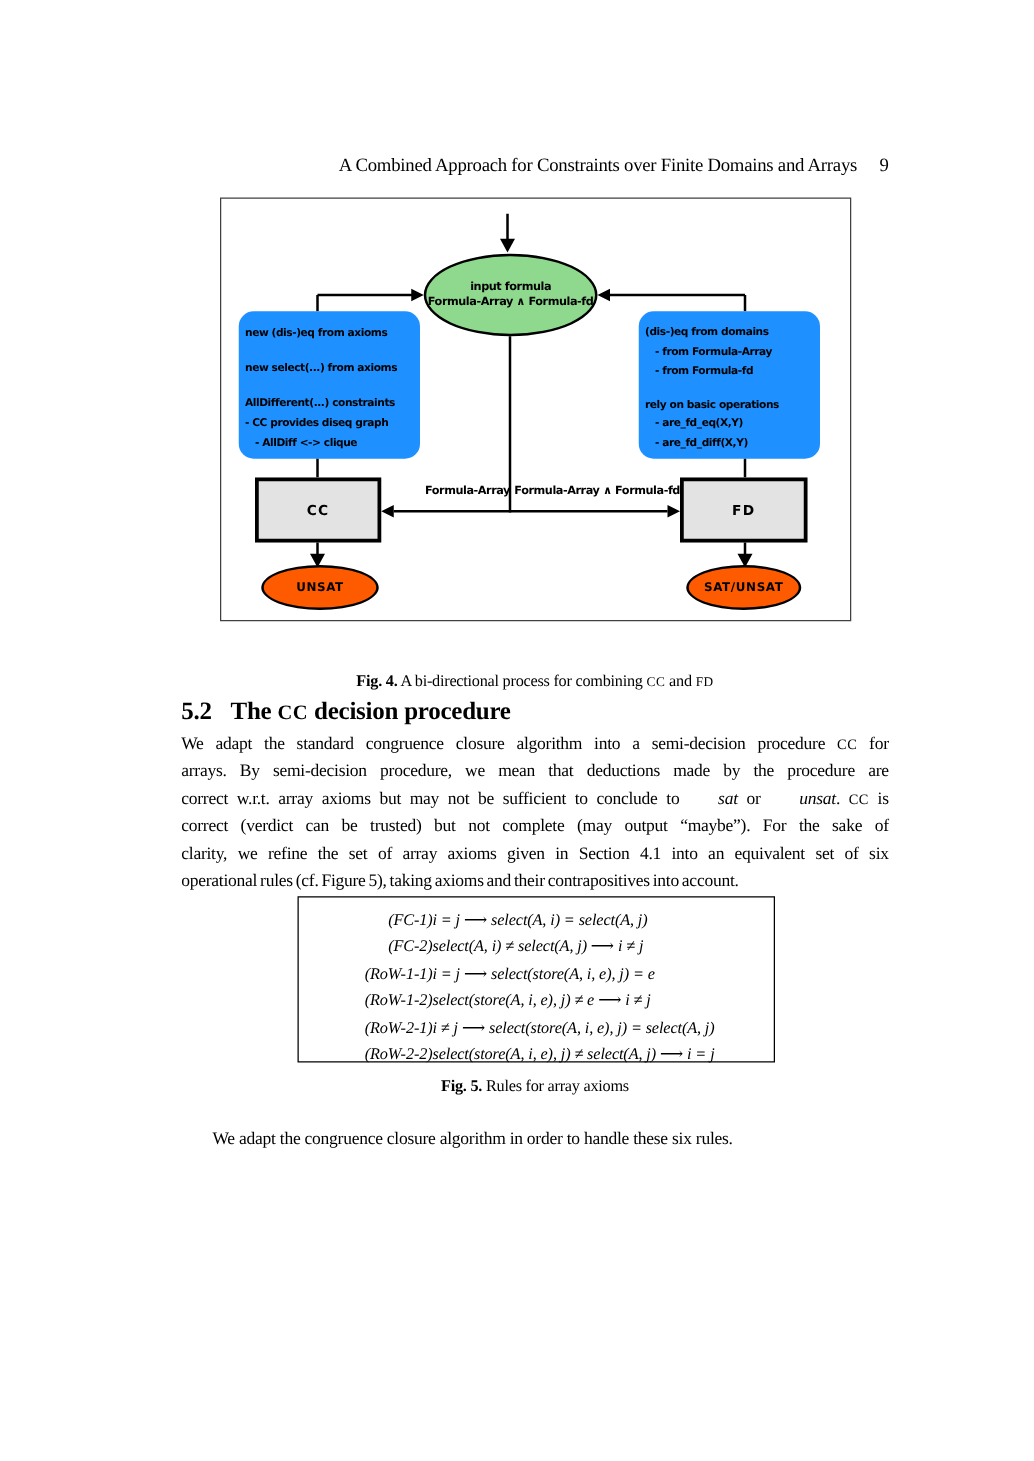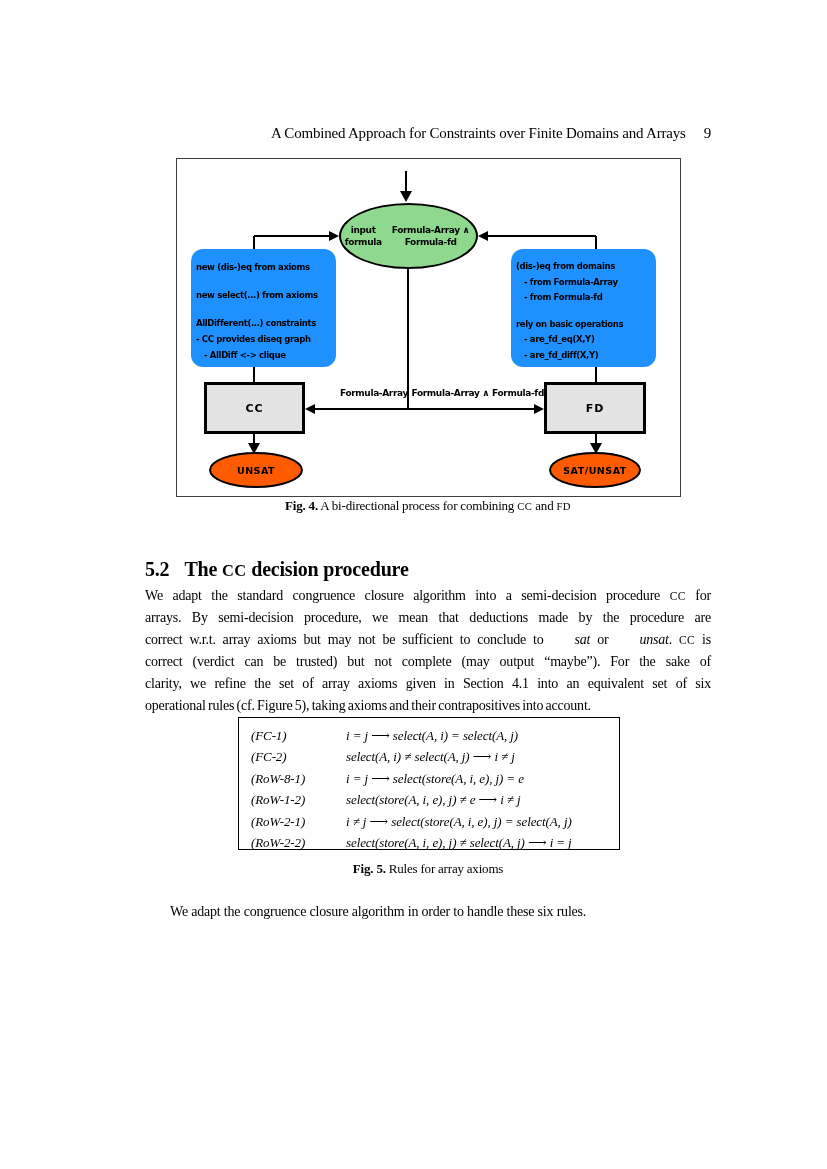--- a/index.html
+++ b/index.html
@@ -24,21 +24,21 @@
     font-family:"DejaVu Sans","Liberation Sans",sans-serif;
   }
   .ln { position:absolute; background:#000; }
   .ah { position:absolute; width:0; height:0; }
   .ah.down  { border-left:6px solid transparent; border-right:6px solid transparent; border-top:11px solid #000; }
   .ah.right { border-top:5px solid transparent; border-bottom:5px solid transparent; border-left:10px solid #000; }
   .ah.left  { border-top:5px solid transparent; border-bottom:5px solid transparent; border-right:10px solid #000; }
 
   .ellipse {
     position:absolute; border:2px solid #000; border-radius:50%;
-    display:flex; flex-direction:row; align-items:center; justify-content:center;
+    display:flex; flex-direction:column; align-items:center; justify-content:center;
     text-align:center; font-weight:bold;
   }
   .input-node {
     left:162px; top:44px; width:139px; height:66px;
     background:var(--node-green,#8fd98f);
     font-size:9px; line-height:12px; letter-spacing:-0.35px;
   }
   .result-node { background:var(--node-orange,#fe5a00); font-size:9.5px; letter-spacing:0.5px; }
   .unsat-node    { left:32px;  top:293px; width:94px; height:36px; }
   .satunsat-node { left:372px; top:293px; width:92px; height:36px; }
@@ -70,21 +70,21 @@
   }
   .flowlabel.lbl-left   { left:128px; width:103px; }
   .flowlabel.lbl-center { left:231px; width:136px; }
 
   
   .caption {
     position:absolute; left:145px; width:566px; text-align:center;
     font-size:13px; letter-spacing:-0.2px;
   }
   .caption .cap-label { font-weight:bold; }
-  .cap4 { top:498px; }
+  .cap4 { top:537px; }
   .cap5 { top:861px; }
 
   .sc { font-size:0.82em; letter-spacing:0.4px; }
   .it { font-style:italic;margin-left:24px; }
 
   .section-heading {
     position:absolute; left:145px; top:558px;
     font-size:20px; font-weight:bold; letter-spacing:-0.2px;
   }
   .sec-num { margin-right:15px; }
@@ -94,21 +94,21 @@
     font-size:14px; line-height:22px; letter-spacing:-0.2px; word-spacing:-1px;
   }
   .jline { text-align:justify; text-align-last:justify; }
   .lastline { text-align:left; }
 
   .rulesbox {
     position:absolute; left:238px; top:717px; width:382px; height:133px;
     border:1.5px solid #000; padding-top:7px;
   }
   .rule-row { display:flex; height:21.5px; align-items:center; font-size:13px; font-style:italic; letter-spacing:-0.1px; }
-  .rule-label { width:95px; margin-left:12px; flex:0 0 auto; }
+  .rule-label { width:95px; margin-left:12px; flex:0 0 auto;text-align:right; }
   .rule-formula { white-space:nowrap; }
 
   .closing {
     position:absolute; left:170px; top:904px; width:541px;
     font-size:14px; letter-spacing:-0.2px;
   }
 </style>
 </head>
 <body>
 
@@ -206,21 +206,21 @@
   <div class="rulesbox">
     <div class="rule-row">
       <span class="rule-label">(FC-1)</span>
       <span class="rule-formula">i = j ⟶ select(A, i) = select(A, j)</span>
     </div>
     <div class="rule-row">
       <span class="rule-label">(FC-2)</span>
       <span class="rule-formula">select(A, i) ≠ select(A, j) ⟶ i ≠ j</span>
     </div>
     <div class="rule-row">
-      <span class="rule-label">(RoW-8-1)</span>
+      <span class="rule-label">(RoW-1-1)</span>
       <span class="rule-formula">i = j ⟶ select(store(A, i, e), j) = e</span>
     </div>
     <div class="rule-row">
       <span class="rule-label">(RoW-1-2)</span>
       <span class="rule-formula">select(store(A, i, e), j) ≠ e ⟶ i ≠ j</span>
     </div>
     <div class="rule-row">
       <span class="rule-label">(RoW-2-1)</span>
       <span class="rule-formula">i ≠ j ⟶ select(store(A, i, e), j) = select(A, j)</span>
     </div>

